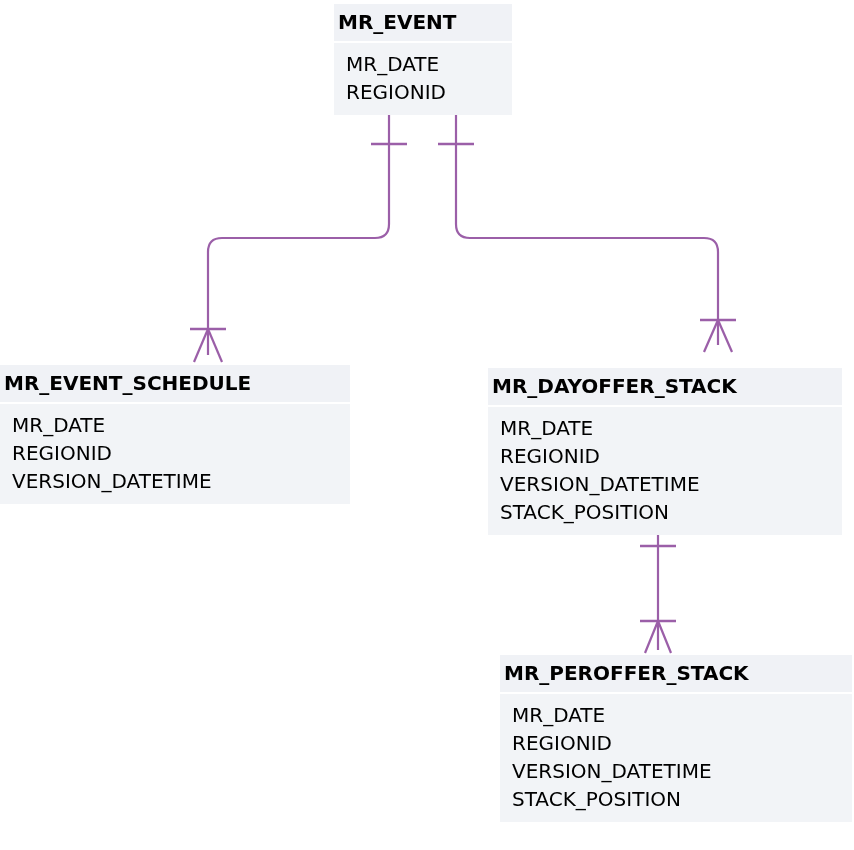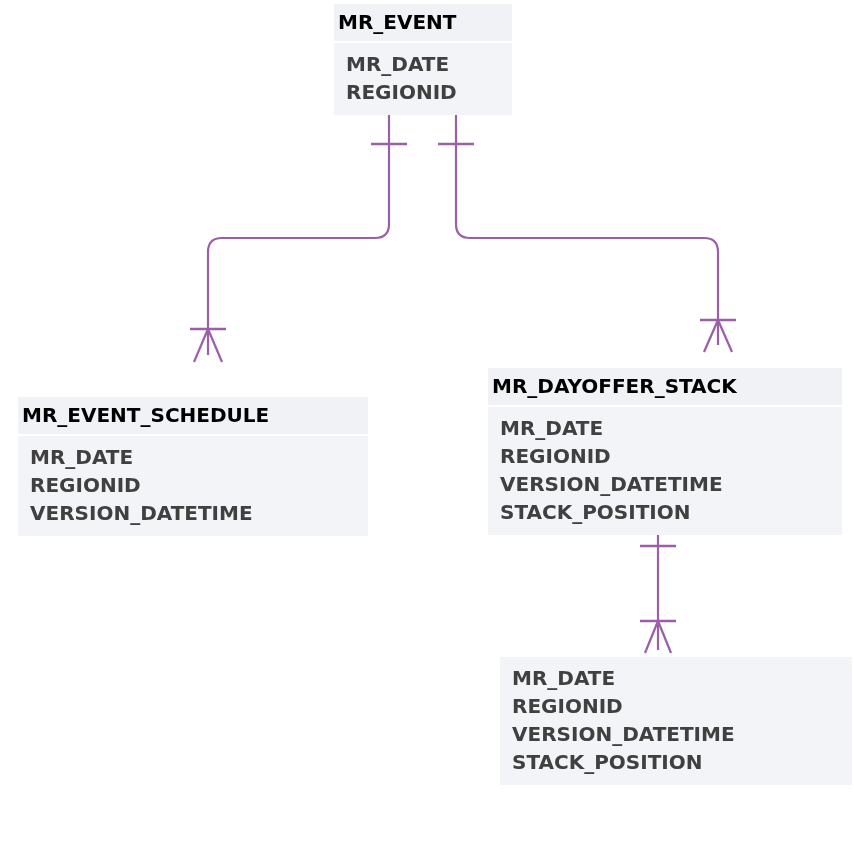--- a/index.html
+++ b/index.html
@@ -45,23 +45,23 @@
     height: 2px;
     background: #ffffff;
   }
   .entity-body {
     background: #f2f4f7;
     padding: 7px 12px 9px 12px;
   }
   .attr {
     font-size: 20px;
     line-height: 28px;
-    color: #404040;
+    color: #000000;
     white-space: nowrap;
-    font-weight: bold;
+    font-weight: normal;
   }
 </style>
 </head>
 <body>
 
 <div id="canvas">
 
   <svg id="edges" viewBox="0 0 854 850" xmlns="http://www.w3.org/2000/svg">
     <g fill="none" stroke="#9b5fa8" stroke-width="2.2" stroke-linecap="butt">
 
@@ -94,21 +94,21 @@
 
   <div class="entity" style="left:334px; top:4px; width:178px;">
     <div class="entity-header">MR_EVENT</div>
     <div class="entity-sep"></div>
     <div class="entity-body">
       <div class="attr">MR_DATE</div>
       <div class="attr">REGIONID</div>
     </div>
   </div>
 
-  <div class="entity" style="left:18px; top:365px; width:350px;margin-top:32px;">
+  <div class="entity" style="left:0; top:365px; width:350px;">
     <div class="entity-header">MR_EVENT_SCHEDULE</div>
     <div class="entity-sep"></div>
     <div class="entity-body">
       <div class="attr">MR_DATE</div>
       <div class="attr">REGIONID</div>
       <div class="attr">VERSION_DATETIME</div>
     </div>
   </div>
 
   <div class="entity" style="left:488px; top:368px; width:354px;">
@@ -116,20 +116,21 @@
     <div class="entity-sep"></div>
     <div class="entity-body">
       <div class="attr">MR_DATE</div>
       <div class="attr">REGIONID</div>
       <div class="attr">VERSION_DATETIME</div>
       <div class="attr">STACK_POSITION</div>
     </div>
   </div>
 
   <div class="entity" style="left:500px; top:655px; width:352px;">
+    <div class="entity-header">MR_PEROFFER_STACK</div>
     <div class="entity-sep"></div>
     <div class="entity-body">
       <div class="attr">MR_DATE</div>
       <div class="attr">REGIONID</div>
       <div class="attr">VERSION_DATETIME</div>
       <div class="attr">STACK_POSITION</div>
     </div>
   </div>
 
 </div>

